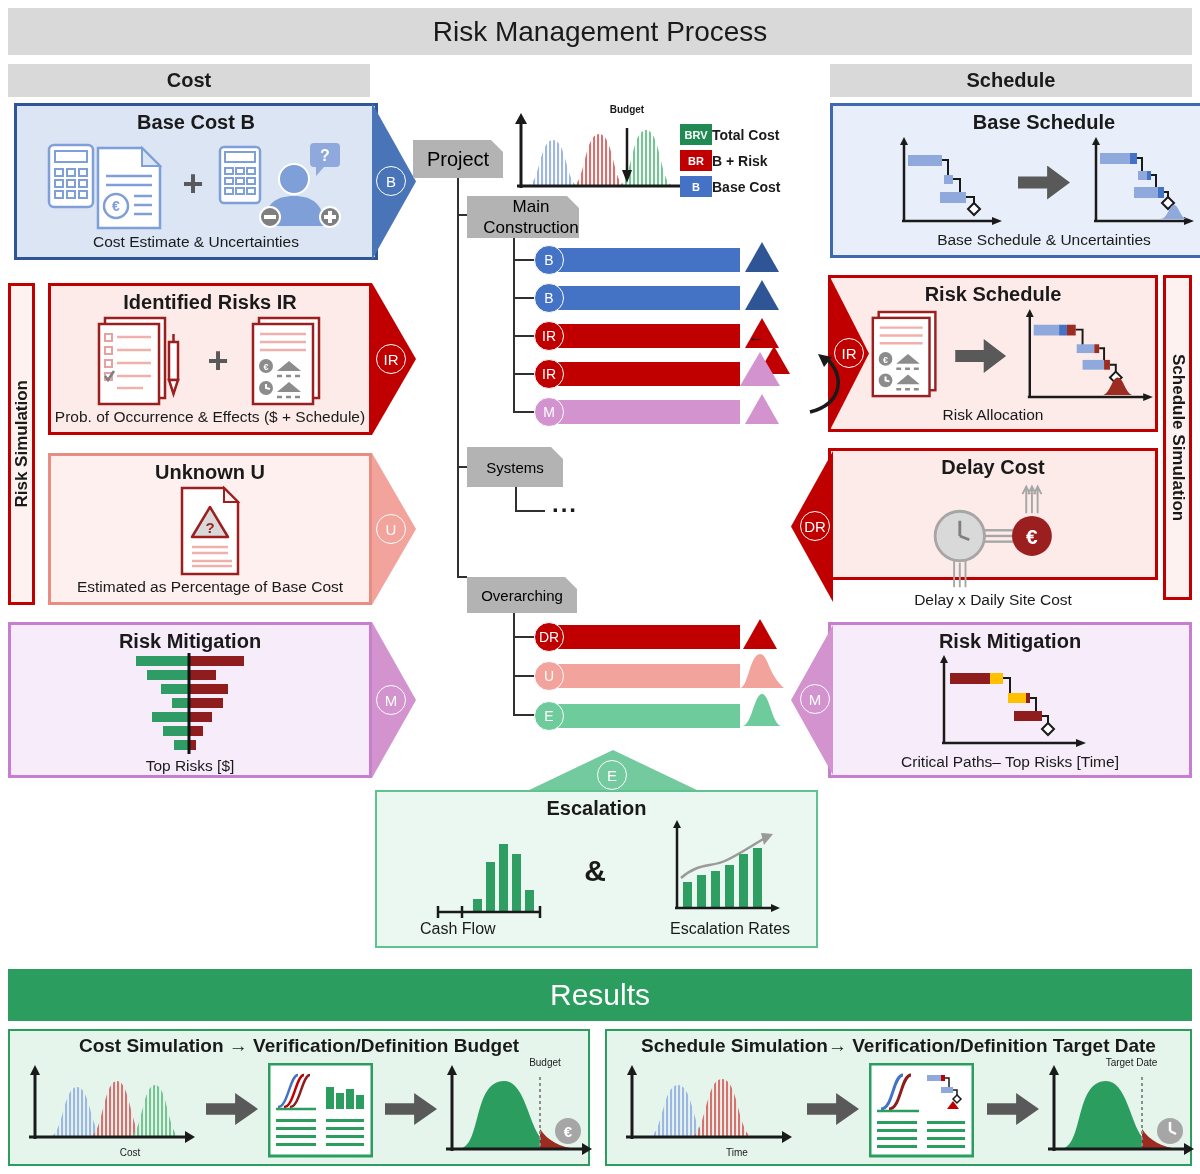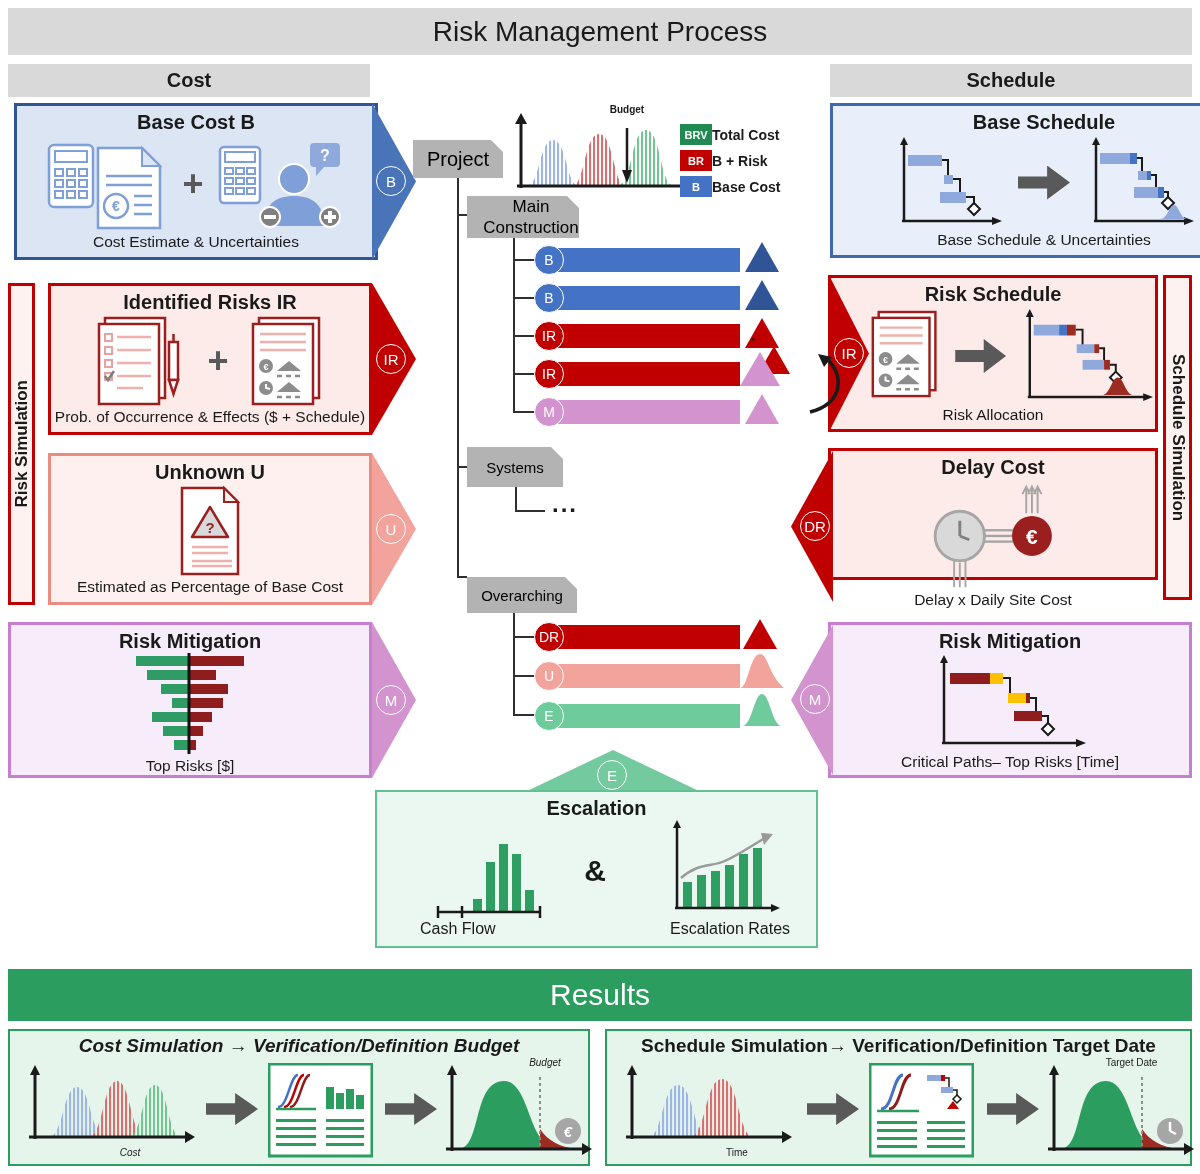--- a/index.html
+++ b/index.html
@@ -504,21 +504,21 @@
       <path d="M14,58 C32,42 44,48 60,40 C76,32 84,26 98,18" fill="none" stroke="#9a9a9a" stroke-width="2.5"></path>
       <polygon points="94,13 106,14 97,25" fill="#9a9a9a"></polygon>
     </svg>
     <div class="abs small-label" style="left:283px;top:128px;width:140px;text-align:center;font-size:16px;">Escalation Rates</div>
   </div>
 
   <div class="abs" style="left:8px;top:969px;width:1184px;height:52px;background:#2a9d5f;color:#fff;display:flex;align-items:center;justify-content:center;font-size:30px;">
       <span>Results</span>
     </div>
 
-  <div class="abs" style="left:8px;top:1029px;width:582px;height:137px;background:#e5f5ec;border:2.5px solid #2a9d5f;box-sizing:border-box;font-style:italic;">
+  <div class="abs" style="left:8px;top:1029px;width:582px;height:137px;background:#e5f5ec;border:2.5px solid #2a9d5f;box-sizing:border-box;">
     <div class="abs" style="left:0;top:4px;width:100%;text-align:center;font-weight:bold;font-size:19px;">Cost Simulation → Verification/Definition Budget</div>
     <svg class="abs" style="left:15px;top:32px;" width="170" height="88" viewBox="0 0 170 88">
       <path d="M24,74 C38,74 38,24 52,24 C66,24 66,74 80,74 Z" fill="url(#stB)"></path>
       <path d="M64,74 C78,74 78,18 92,18 C106,18 106,74 120,74 Z" fill="url(#stR)"></path>
       <path d="M104,74 C117,74 117,22 130,22 C143,22 143,74 156,74 Z" fill="url(#stG)"></path>
       <line x1="10" y1="76" x2="10" y2="10" stroke="#1a1a1a" stroke-width="3"></line>
         <polygon points="5,12 10,2 15,12" fill="#1a1a1a"></polygon>
       <line x1="4" y1="74" x2="162" y2="74" stroke="#1a1a1a" stroke-width="3"></line>
         <polygon points="160,68 170,74 160,80" fill="#1a1a1a"></polygon>
     </svg>

